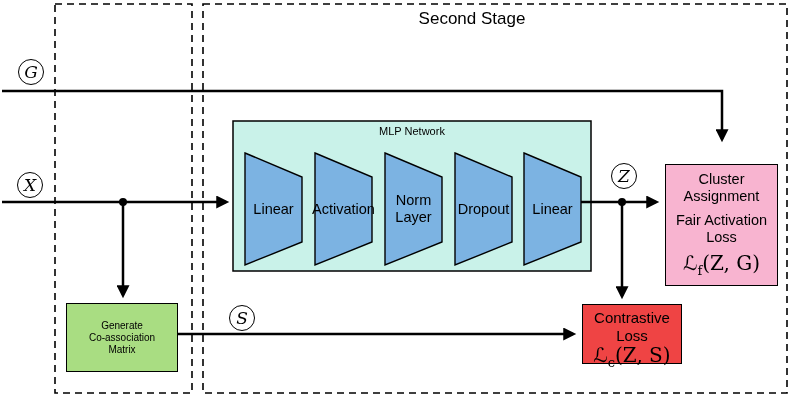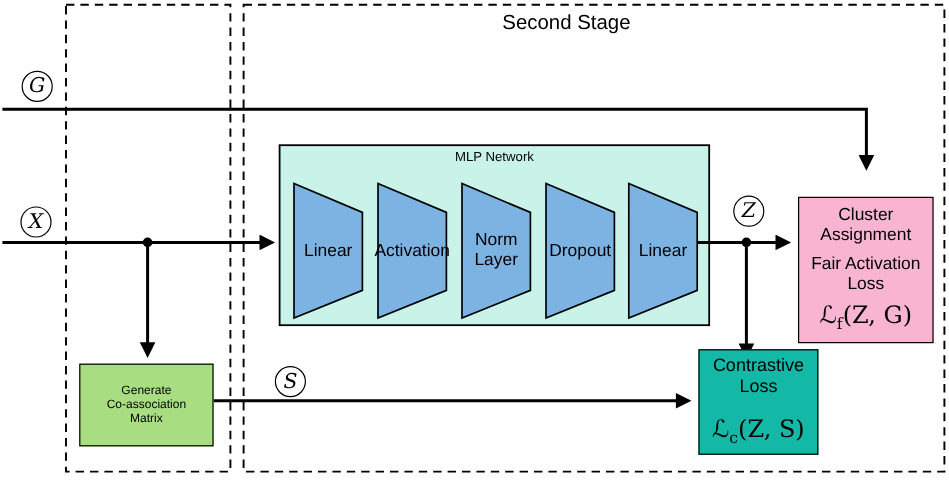--- a/index.html
+++ b/index.html
@@ -117,18 +117,18 @@
   <div class="txt node-box green-box" style="left: 66px; top: 303px; width: 112px; height: 69px; background-color: rgb(169, 221, 130);">Generate
 Co-association
 Matrix</div>
 
   <div class="txt node-box fair-box" style="left: 665px; top: 145px; width: 113px; height: 122px; background-color: rgb(248, 180, 208); margin-top: 19px;">
     <div>Cluster Assignment</div>
     <div>Fair Activation Loss</div>
     <div class="formula"><span>ℒ</span><sub>f</sub><span>(Z, G)</span></div>
   </div>
 
-  <div class="txt node-box contrastive-box" style="left: 582px; top: 291px; width: 100px; height: 88px; background-color: #14b8a6;">
+  <div class="txt node-box contrastive-box" style="left: 582px; top: 304px; width: 100px; height: 60px; background-color: #ef4444;">
     <div>Contrastive Loss</div>
     <div class="formula"><span>ℒ</span><sub>c</sub><span>(Z, S)</span></div>
   </div>
 
 </div>
 
 </body></html>

